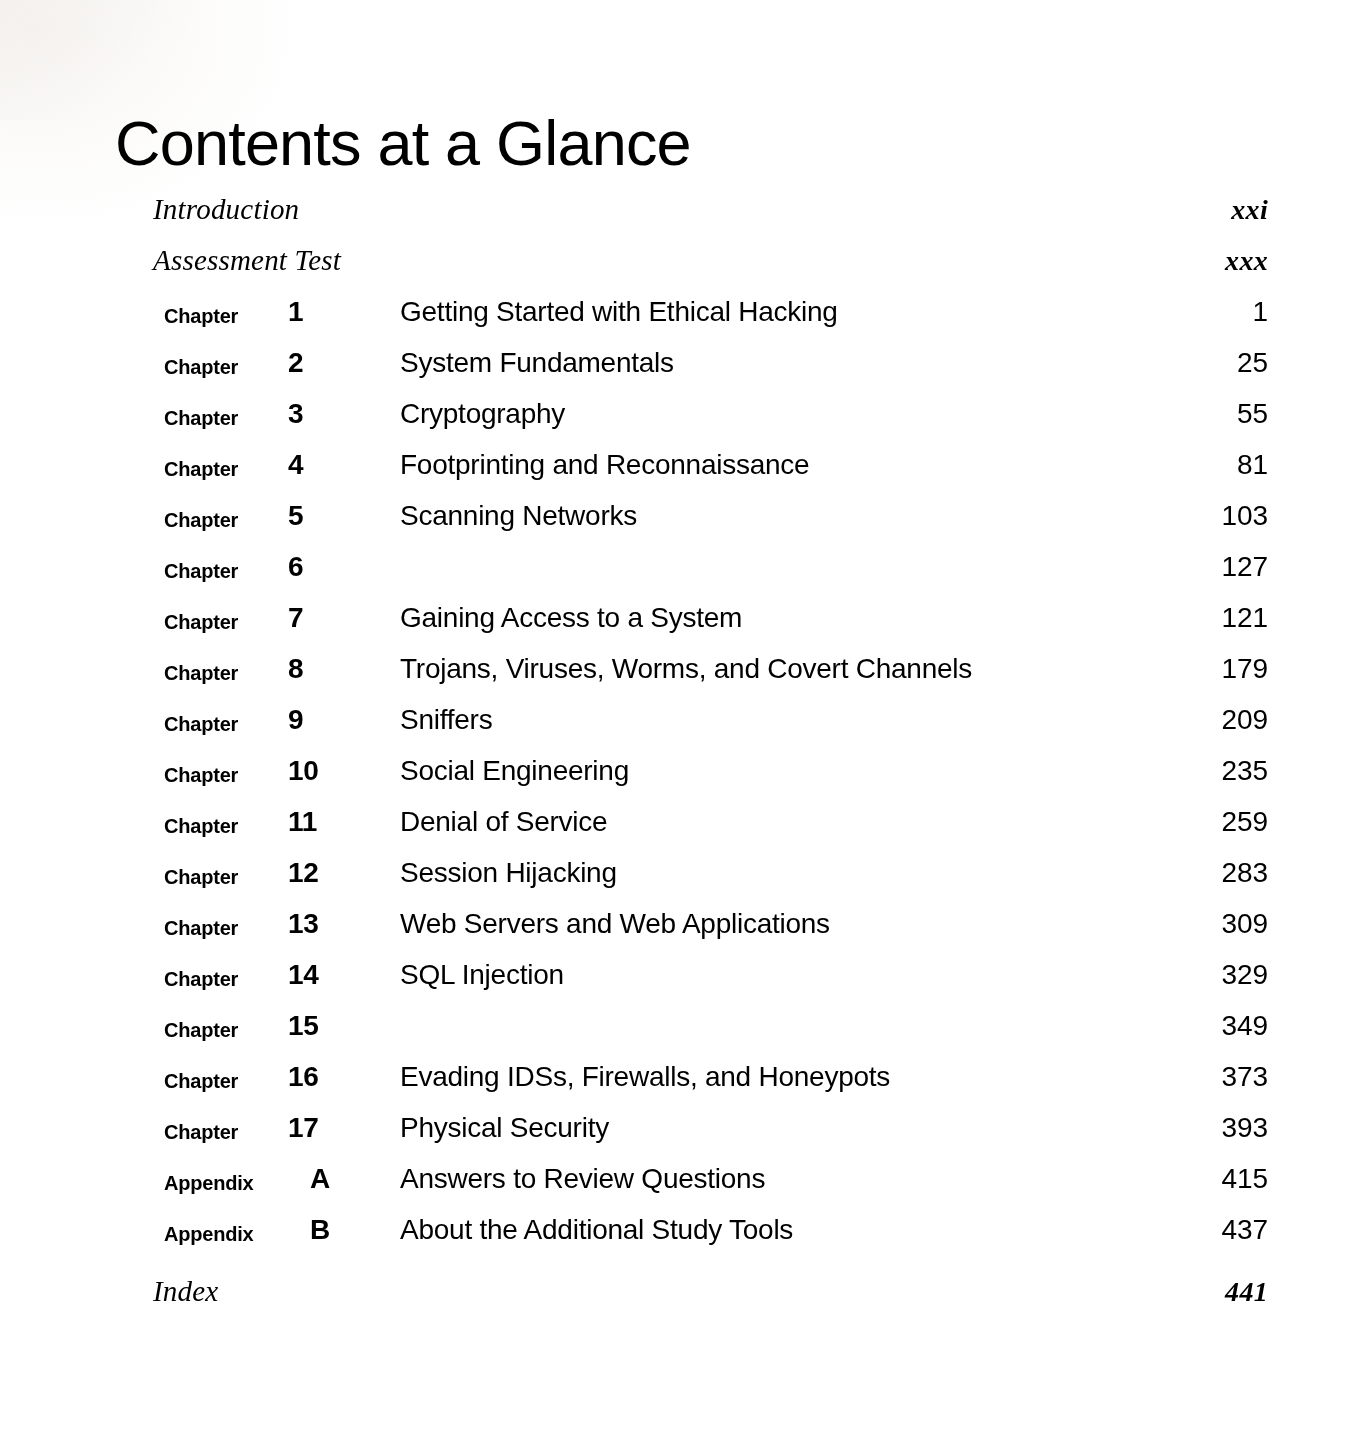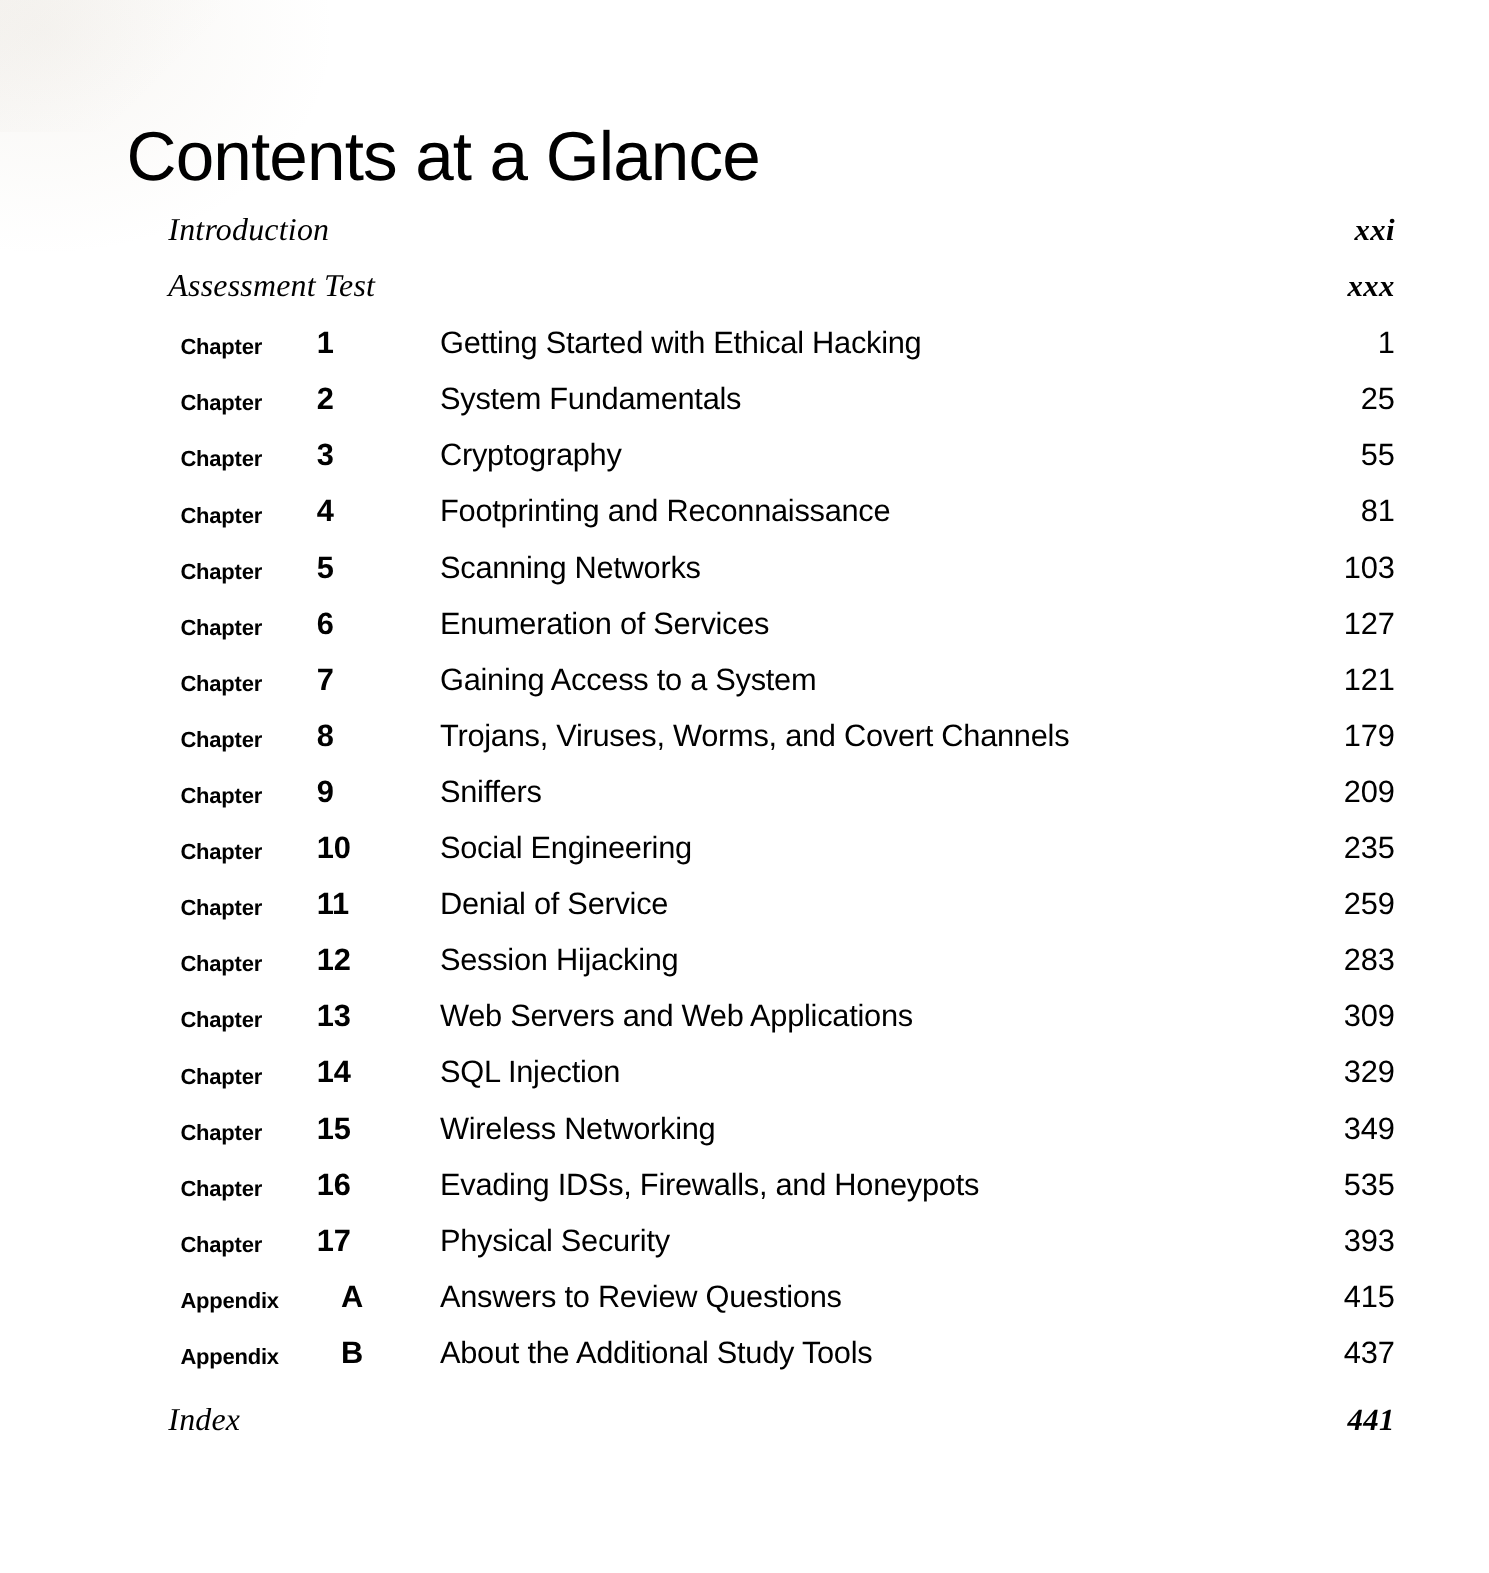--- a/index.html
+++ b/index.html
@@ -198,21 +198,20 @@
     </div>
     <div class="toc-row">
       <span class="cell kind">Chapter</span>
       <span class="cell num">5</span>
       <span class="cell title">Scanning Networks</span>
       <span class="cell folio">103</span>
     </div>
     <div class="toc-row">
       <span class="cell kind">Chapter</span>
       <span class="cell num">6</span>
-      <span class="cell title">Enumeration of Services</span>
       <span class="cell folio">127</span>
     </div>
     <div class="toc-row">
       <span class="cell kind">Chapter</span>
       <span class="cell num">7</span>
       <span class="cell title">Gaining Access to a System</span>
       <span class="cell folio">121</span>
     </div>
     <div class="toc-row">
       <span class="cell kind">Chapter</span>
@@ -252,28 +251,27 @@
     </div>
     <div class="toc-row">
       <span class="cell kind">Chapter</span>
       <span class="cell num">14</span>
       <span class="cell title">SQL Injection</span>
       <span class="cell folio">329</span>
     </div>
     <div class="toc-row">
       <span class="cell kind">Chapter</span>
       <span class="cell num">15</span>
-      <span class="cell title">Wireless Networking</span>
       <span class="cell folio">349</span>
     </div>
     <div class="toc-row">
       <span class="cell kind">Chapter</span>
       <span class="cell num">16</span>
       <span class="cell title">Evading IDSs, Firewalls, and Honeypots</span>
-      <span class="cell folio">535</span>
+      <span class="cell folio">373</span>
     </div>
     <div class="toc-row">
       <span class="cell kind">Chapter</span>
       <span class="cell num">17</span>
       <span class="cell title">Physical Security</span>
       <span class="cell folio">393</span>
     </div>
 
     <div class="toc-row">
       <span class="cell kind">Appendix</span>

